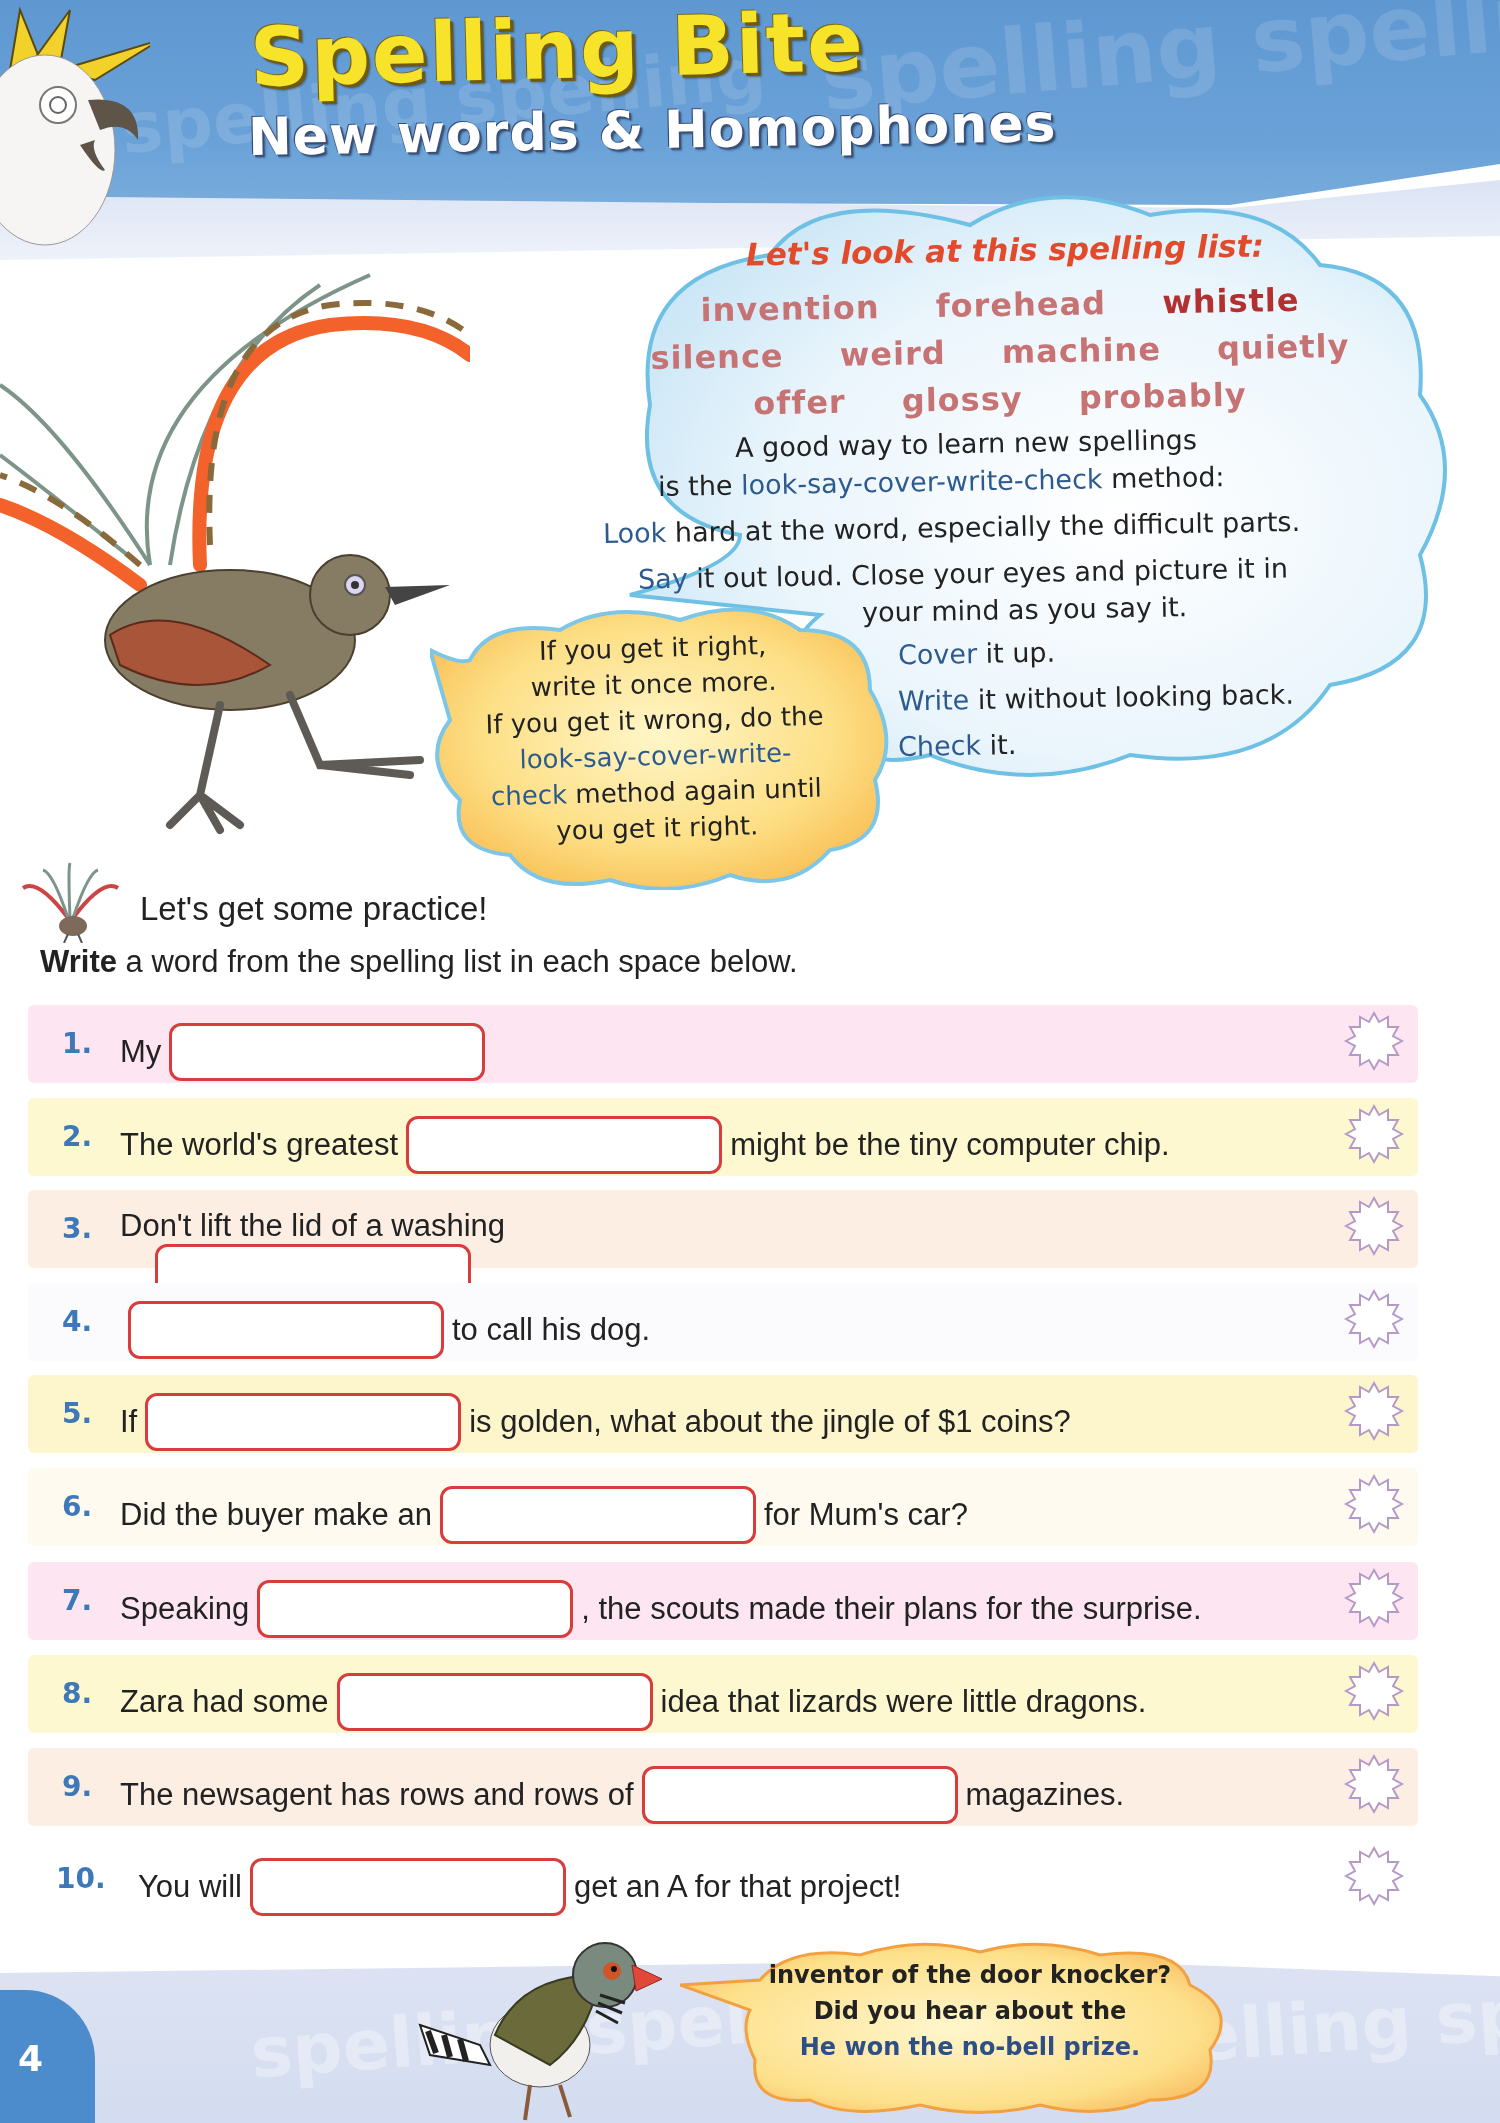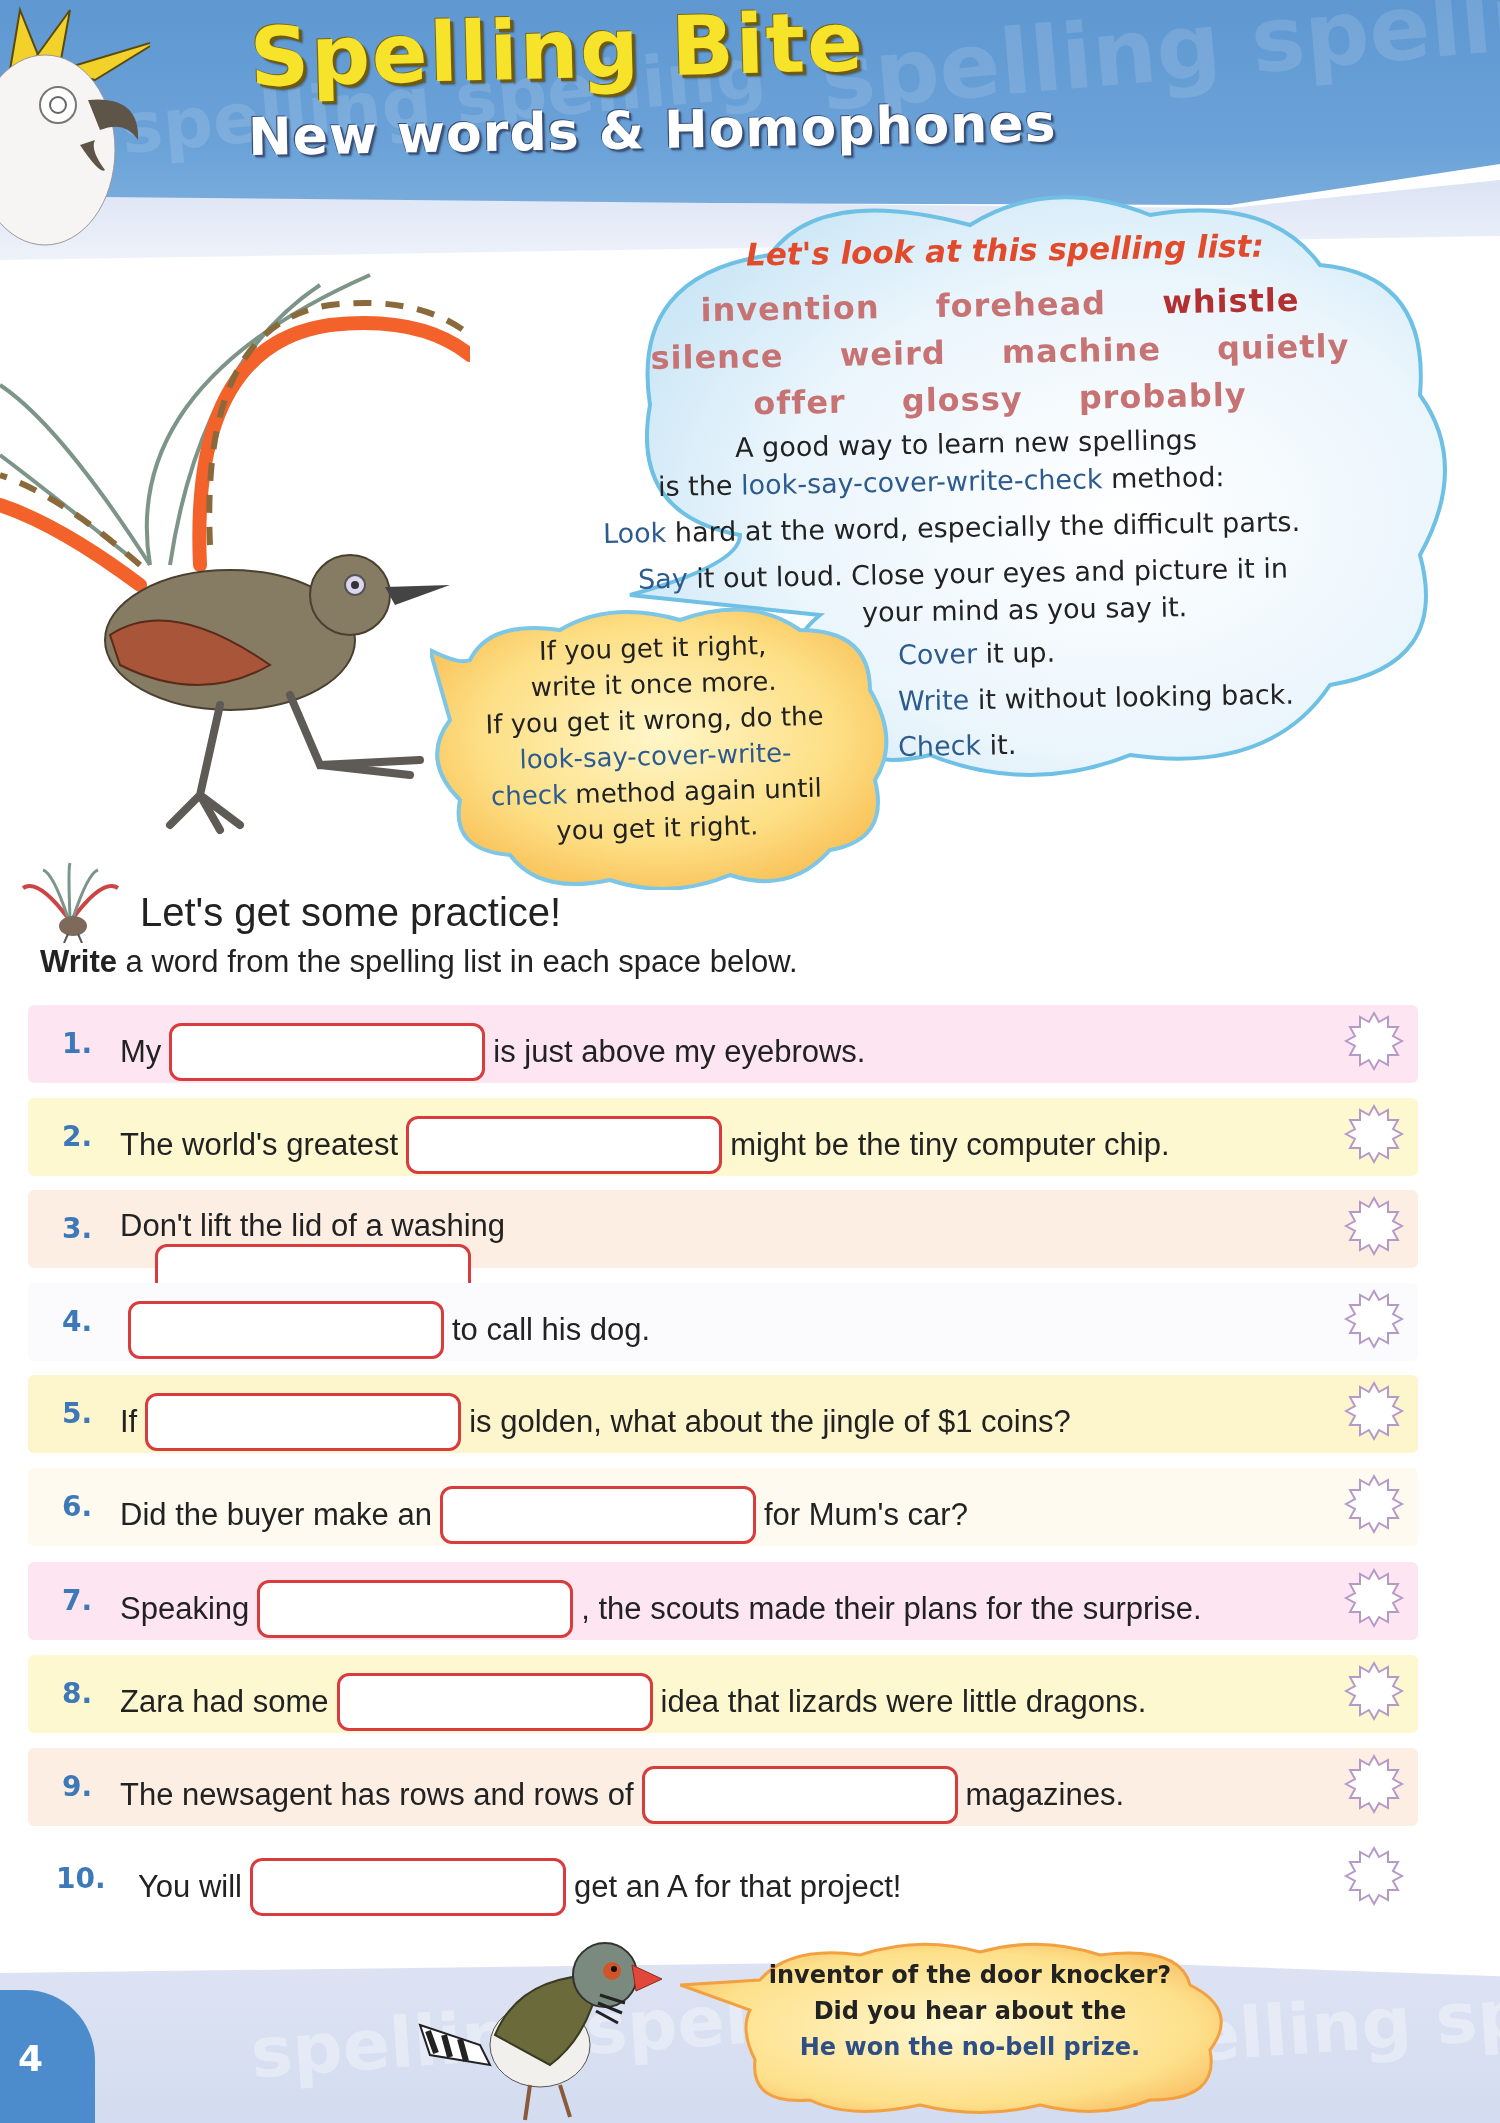--- a/index.html
+++ b/index.html
@@ -26,21 +26,21 @@
   .words .hl { color:#b23030; }
   .method-text { position:absolute; font-family:"DejaVu Sans", sans-serif; font-size:27px; color:#222; white-space:nowrap; transform:rotate(-1deg); }
   .blue { color:#2e5b8f; }
 
   
   .cloud-yellow { position:absolute; left:430px; top:600px; width:470px; height:290px; }
   .ytext { position:absolute; left:440px; top:630px; width:430px; text-align:center; font-family:"DejaVu Sans", sans-serif; font-size:26px; line-height:36px; color:#222; transform:rotate(-1.5deg); }
 
   
   .mini-bird { position:absolute; left:18px; top:858px; width:105px; height:85px; }
-  .practice-title { position:absolute; left:140px; top:890px; font-family:"Liberation Sans", sans-serif; font-size:40px; color:#222; }
+  .practice-title { position:absolute; left:140px; top:890px; font-family:"Liberation Sans", sans-serif; font-size:33px; color:#222; }
   .instruction { position:absolute; left:40px; top:944px; font-family:"Liberation Sans", sans-serif; font-size:31px; color:#222; }
   .instruction b { font-weight:bold; }
 
   
   .row { position:absolute; left:28px; width:1390px; height:78px; border-radius:6px; }
   .row .num { position:absolute; left:34px; top:22px; font-family:"DejaVu Sans", sans-serif; font-weight:bold; font-size:28px; color:#3d78b8; }
   .row .sent { position:absolute; top:18px; font-family:"Liberation Sans", sans-serif; font-size:31px; color:#222; white-space:nowrap; display:flex; align-items:center; }
   .row .box { display:inline-block; width:310px; height:52px; border:3px solid #d83c3c; border-radius:12px; background:#fff; margin:0 8px; vertical-align:middle; }
   .row .star { position:absolute; right:12px; top:4px; width:64px; height:64px; }
 
@@ -166,21 +166,20 @@
   <path d="M50 76 L46 85 M60 76 L64 85" stroke="#555" stroke-width="2"></path>
 </svg>
 <div class="practice-title">Let's get some practice!</div>
 <div class="instruction"><b>Write</b><span> a word from the spelling list in each space below.</span></div>
 
 <div class="row" style="top:1005px;background:#fde6f2;">
   <div class="num">1.</div>
   <div class="sent" style="left:92px;">
       <span>My</span>
       <span class="box"></span>
-      <span>is just above my eyebrows.</span>
     </div>
   <svg class="star" viewBox="0 0 64 64">
       <polygon points="32,4 37,13 46,8 46,18 56,18 51,27 60,32 51,37 56,46 46,46 46,56 37,51 32,60 27,51 18,56 18,46 8,46 13,37 4,32 13,27 8,18 18,18 18,8 27,13" fill="#fff" stroke="#b59ac8" stroke-width="2"></polygon>
     </svg>
 </div>
 <div class="row" style="top:1098px;background:#fdf8cf;">
   <div class="num">2.</div>
   <div class="sent" style="left:92px;">
       <span>The world's greatest</span>
       <span class="box"></span>

